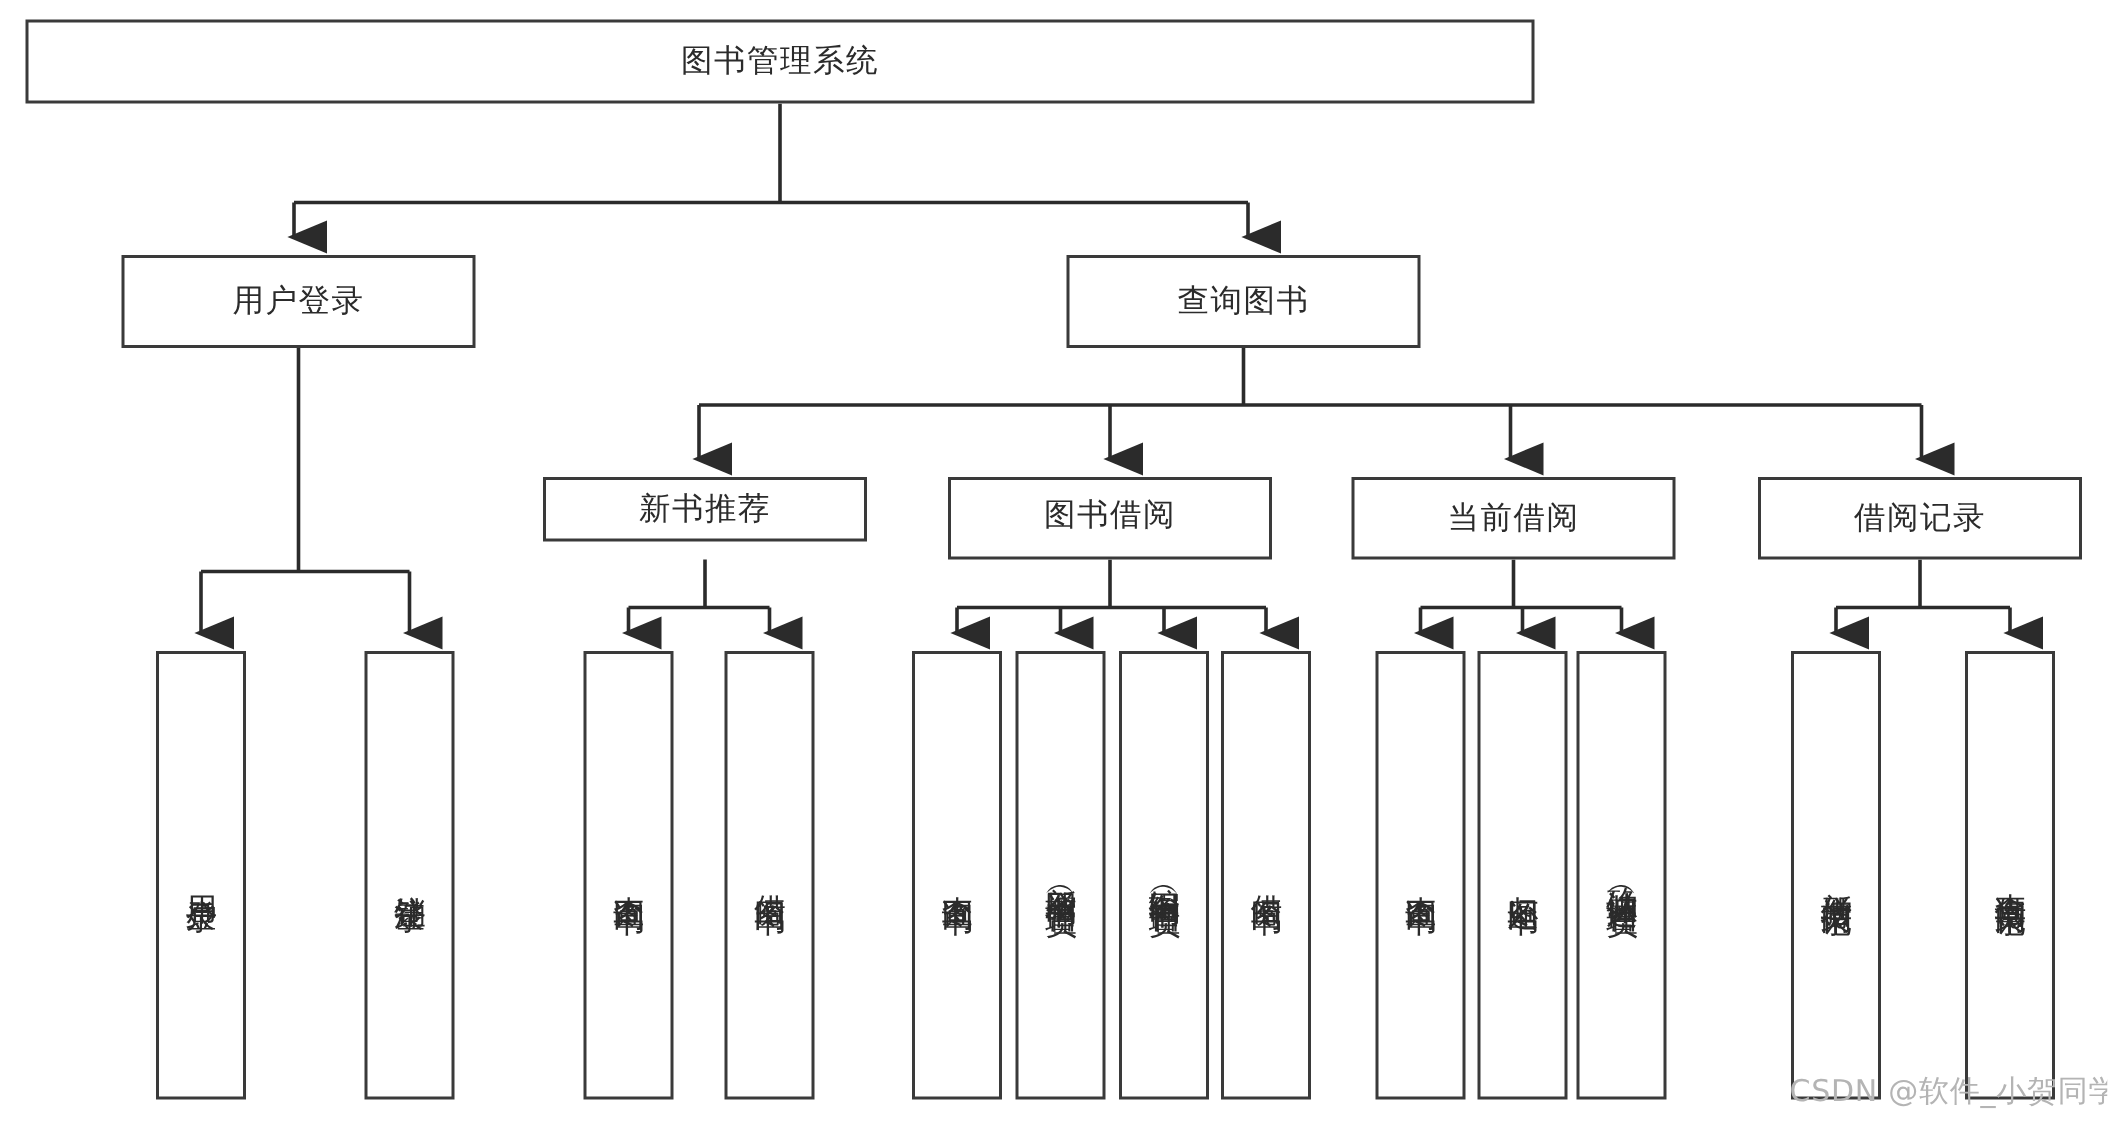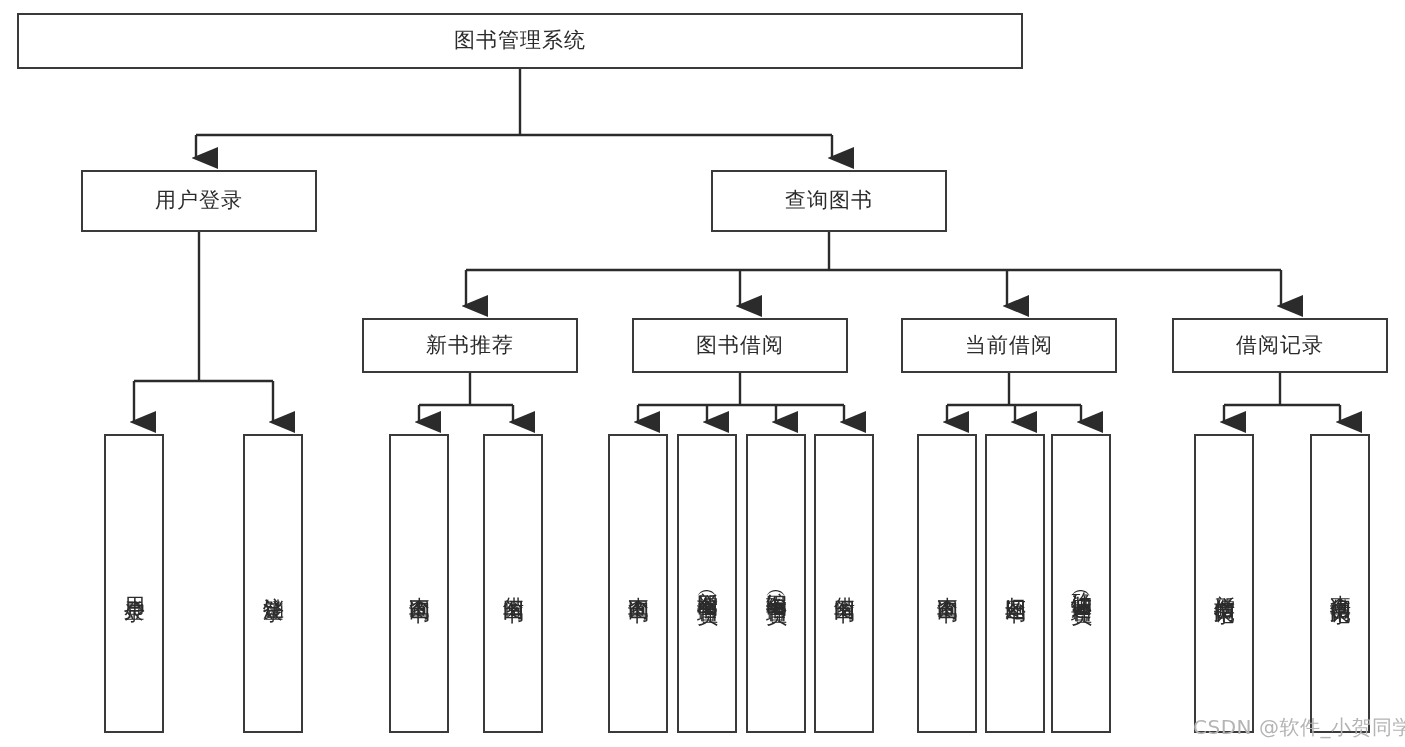--- a/index.html
+++ b/index.html
@@ -119,24 +119,24 @@
     <span>图书管理系统</span>
   </div>
 
   <div class="node node-h" id="node-l2-0" style="left: 81px; top: 170px; width: 236px; height: 62px;">
     <span>用户登录</span>
   </div>
   <div class="node node-h" id="node-l2-1" style="left: 711px; top: 170px; width: 236px; height: 62px;">
     <span>查询图书</span>
   </div>
 
-  <div class="node node-h" id="node-l3-0" style="left: 362px; top: 318px; width: 216px; height: 55px;">
+  <div class="node node-h" id="node-l3-0" style="left: 362px; top: 318px; width: 216px; height: 43px;">
     <span>新书推荐</span>
   </div>
-  <div class="node node-h" id="node-l3-1" style="left: 632px; top: 318px; width: 216px; height: 55px;">
+  <div class="node node-h" id="node-l3-1" style="left: 632px; top: 318px; width: 216px; height: 55px; font-family: Liberation Mono, monospace;">
     <span>图书借阅</span>
   </div>
   <div class="node node-h" id="node-l3-2" style="left: 901px; top: 318px; width: 216px; height: 55px;">
     <span>当前借阅</span>
   </div>
   <div class="node node-h" id="node-l3-3" style="left: 1172px; top: 318px; width: 216px; height: 55px;">
     <span>借阅记录</span>
   </div>
 
   <div class="node node-v" id="node-leaf-0" style="left: 104px; top: 434px; width: 60px; height: 299px;">

